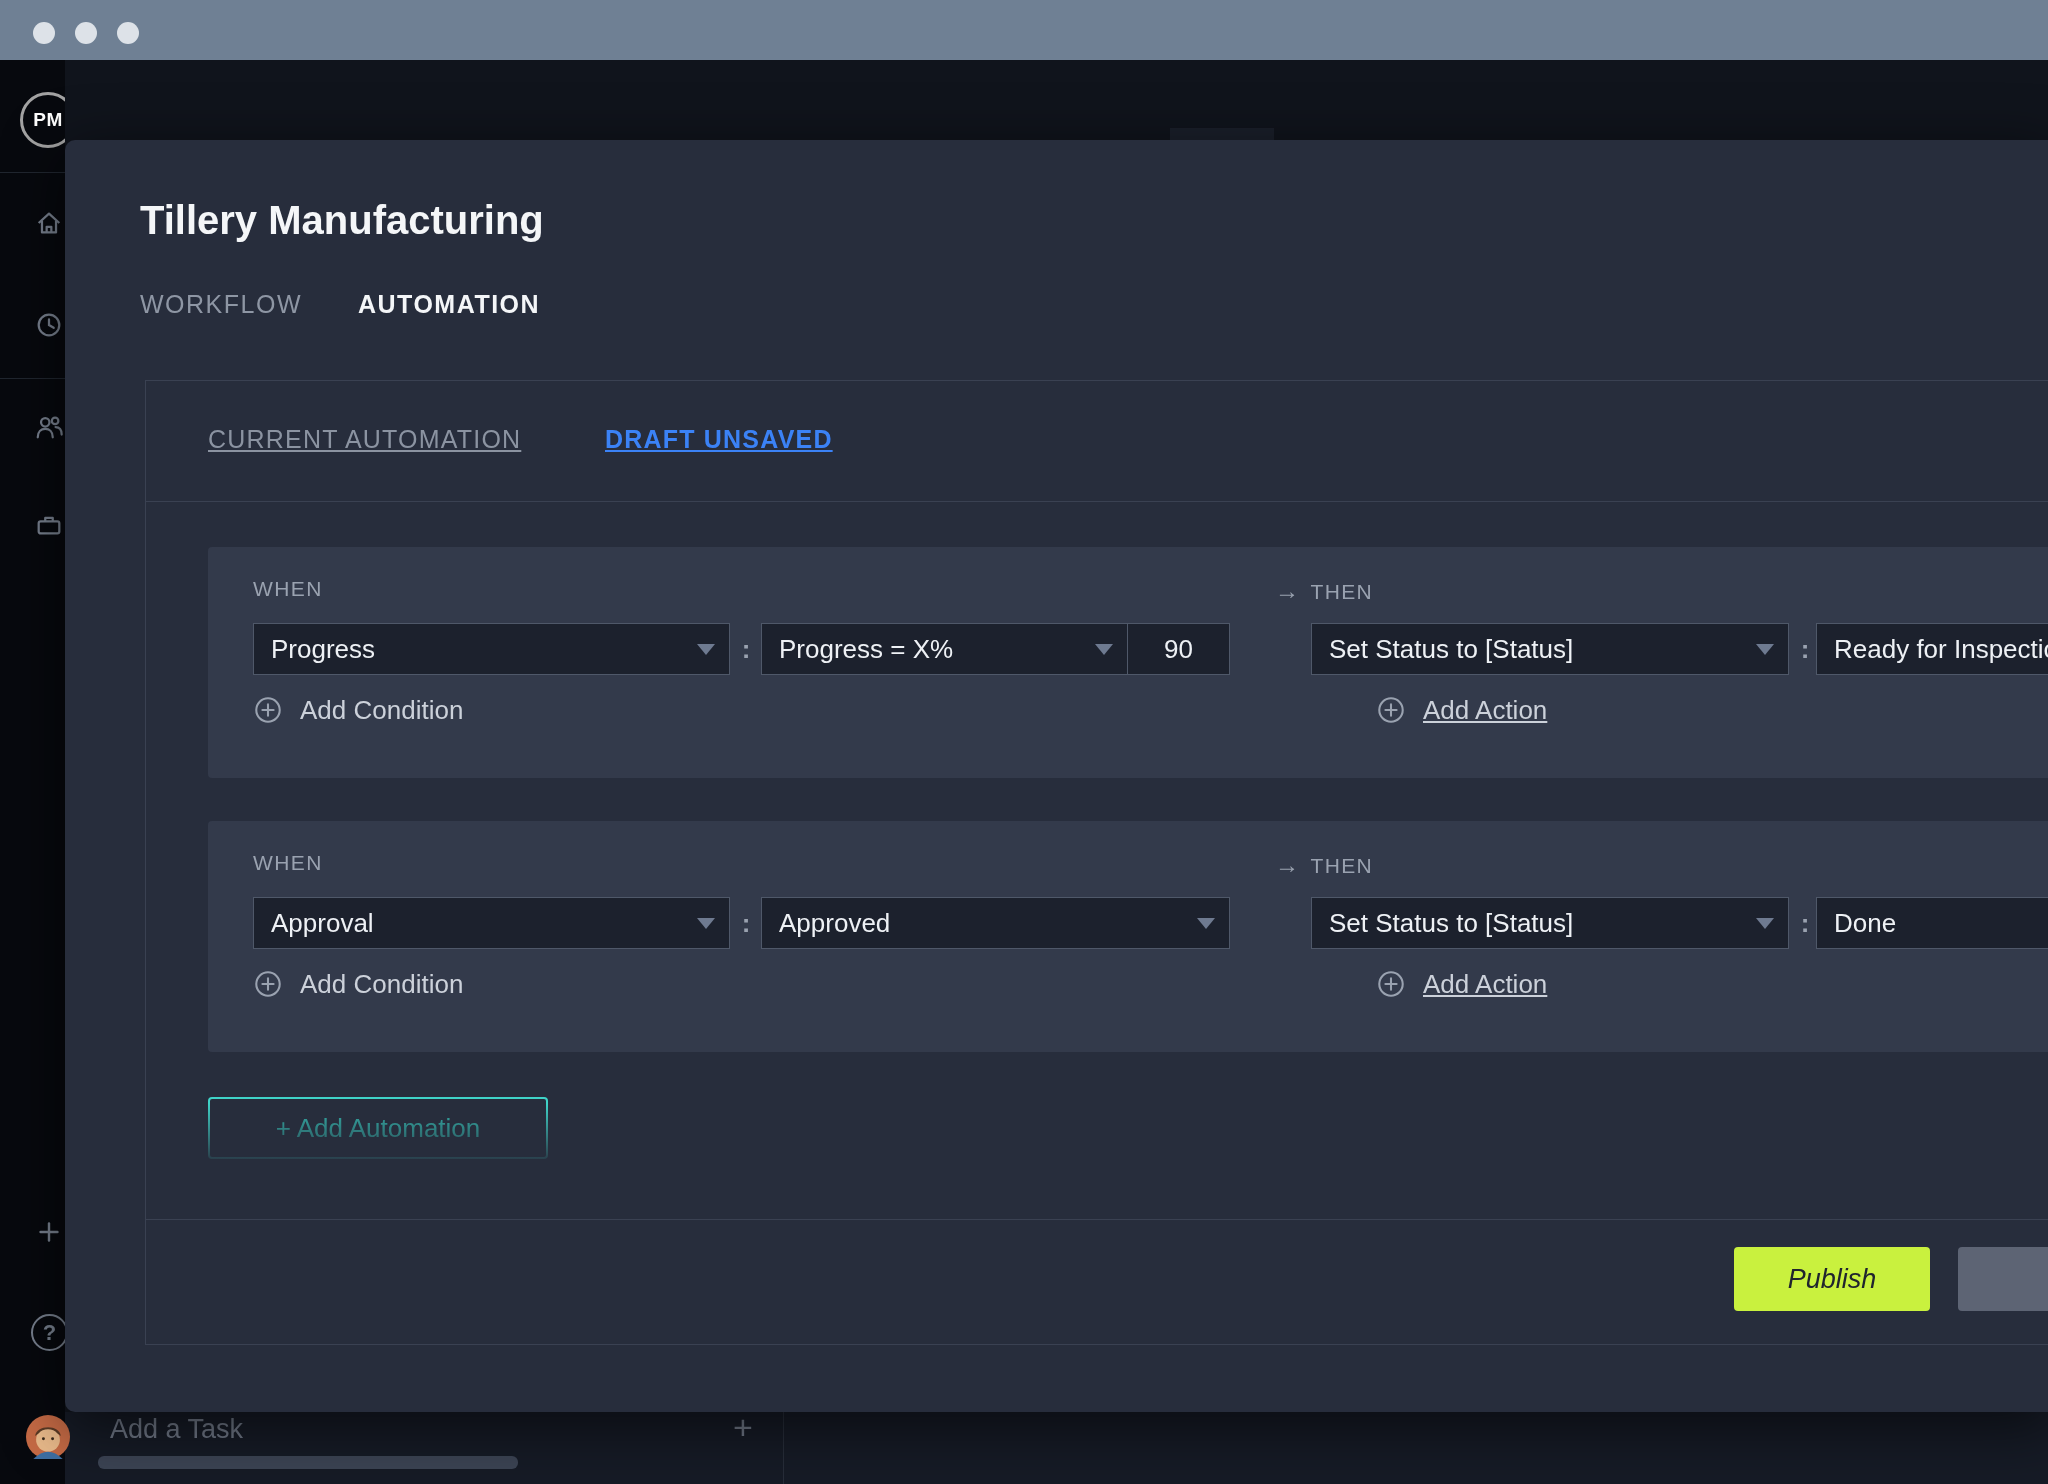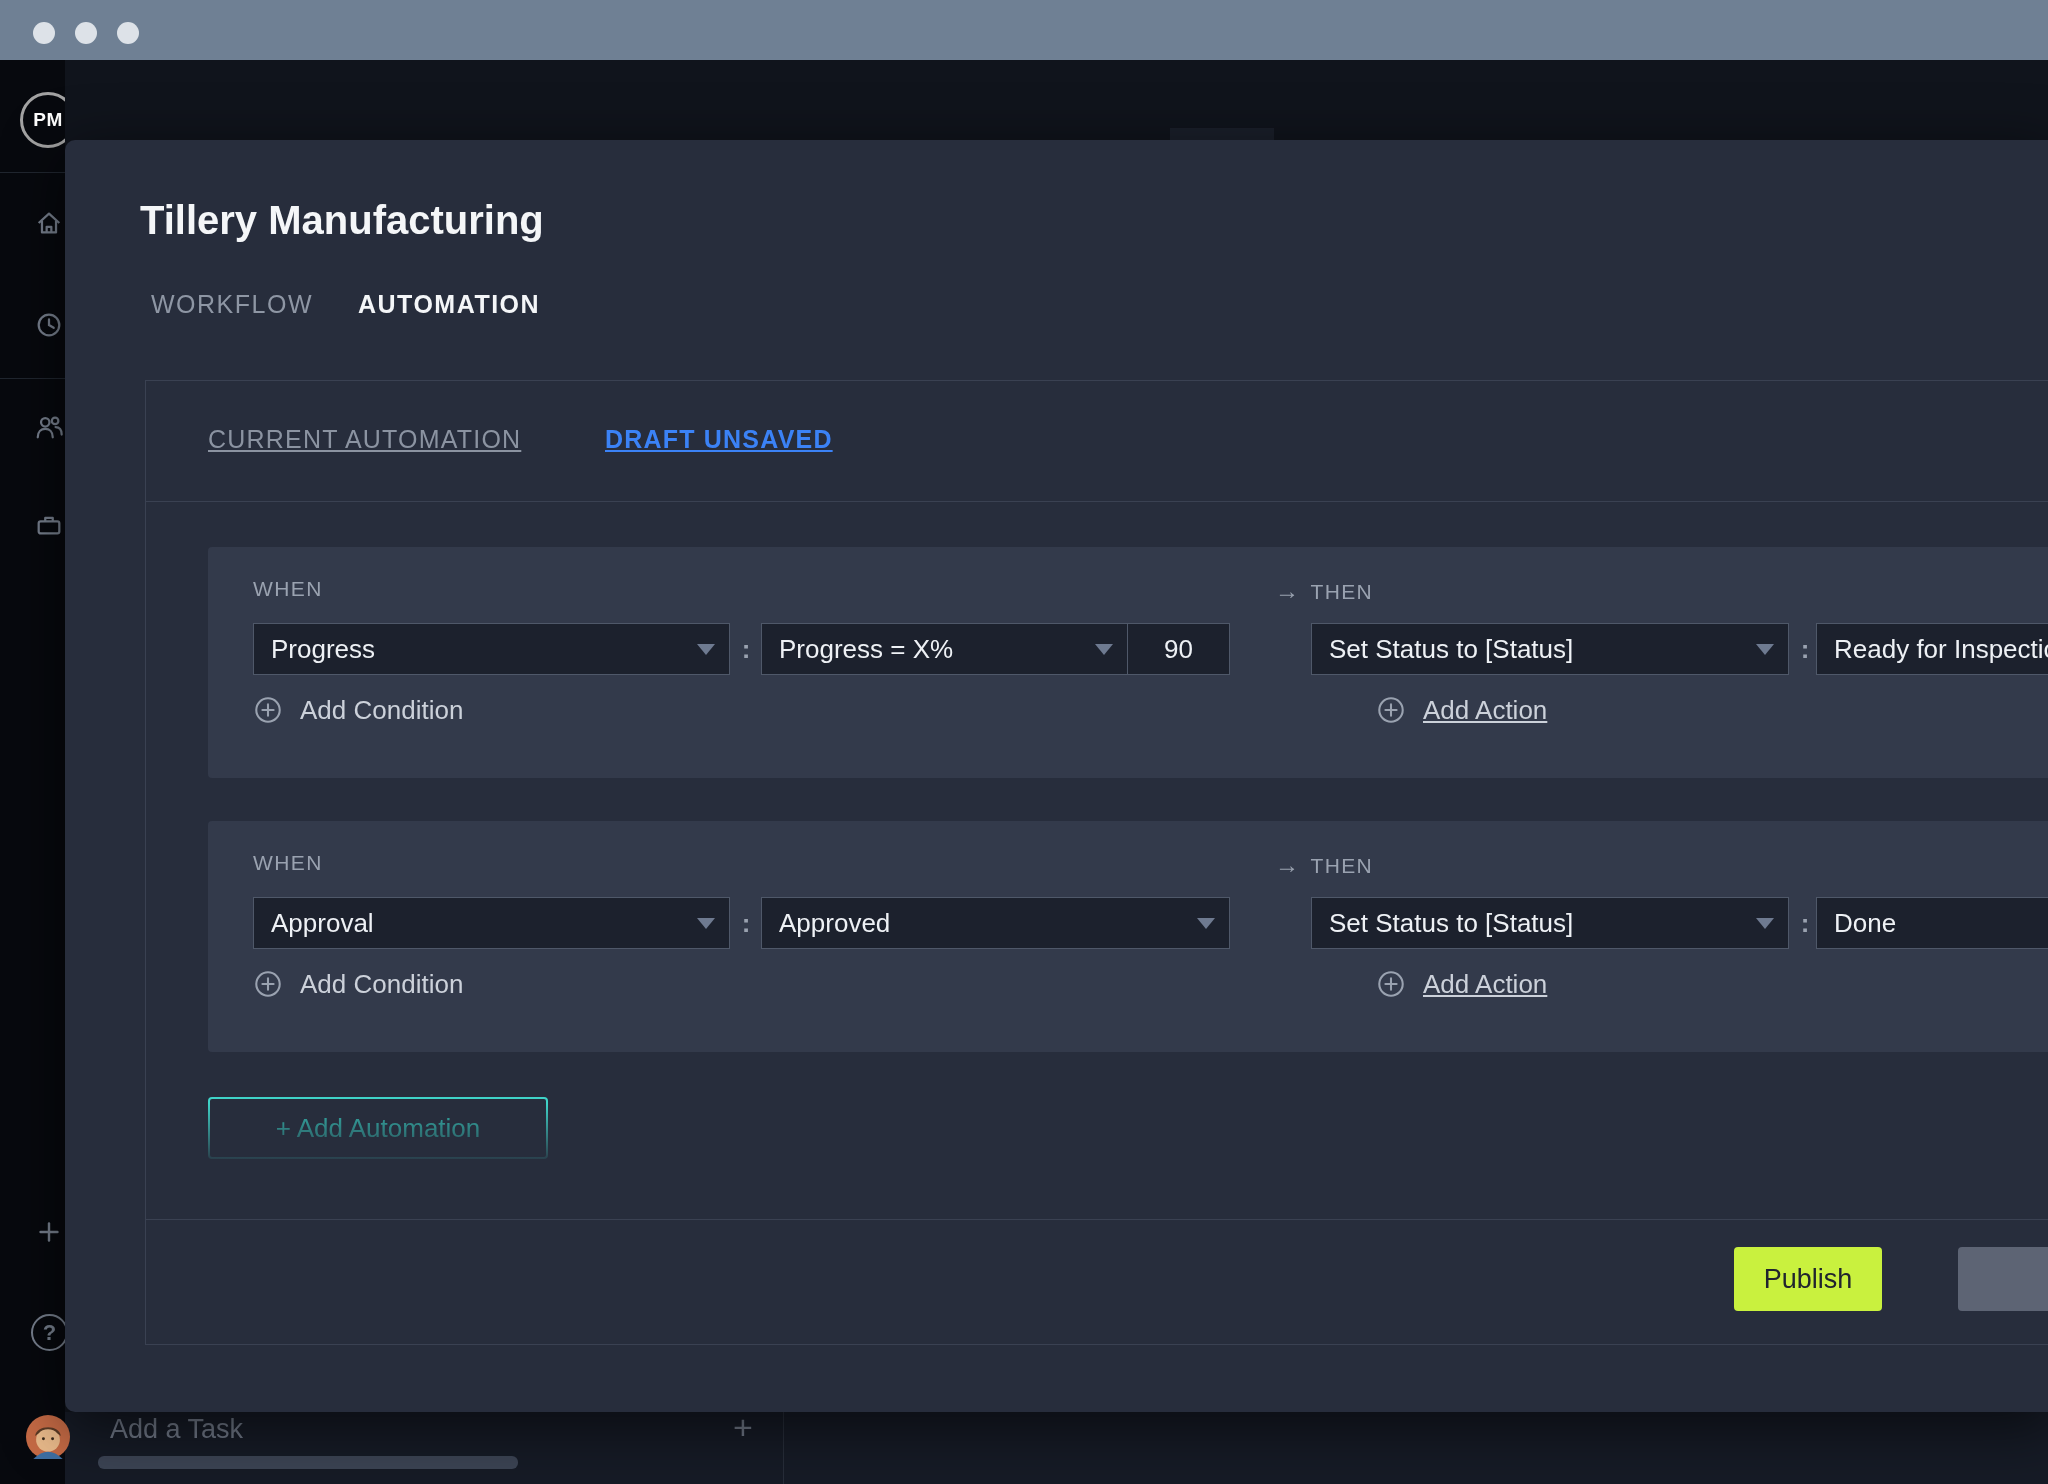--- a/index.html
+++ b/index.html
@@ -82,21 +82,21 @@
   .add-link-act{left:1168px;text-decoration:underline;}
 
   .add-automation{left:62px;top:716px;width:340px;height:62px;box-sizing:border-box;
                   border:2px solid #3fd3c8;border-radius:4px;background:transparent;
                   color:#35b9b0;font-size:26px;text-align:center;line-height:58px;}
   .fade-overlay{left:0;top:722px;width:100%;height:116px;
                 background:linear-gradient(to bottom, rgba(39,45,60,0) 0%, rgba(39,45,60,.88) 48%, #272d3c 72%);}
 
   .footer-div{left:0;top:838px;width:100%;height:1px;background:#3a4152;}
   .btn{top:866px;height:64px;box-sizing:border-box;font-size:27px;text-align:center;line-height:64px;border-radius:4px;}
-  .btn-publish{left:1588px;width:148px;background:#c9f13e;color:#20242e;}
+  .btn-publish{left:1588px;width:196px;background:#c9f13e;color:#20242e;font-style:italic;}
   .btn-save{left:1812px;width:280px;background:#5d6474;color:#f4f6f8;}
 </style>
 </head>
 <body>
 
 <div class="screen">
 
   <div class="abs titlebar">
     <div class="abs win-dot" style="left:33px"></div>
     <div class="abs win-dot" style="left:75px"></div>
@@ -229,21 +229,21 @@
       <path d="M10 23 C11 10,37 10,38 23 L34 20 C30 14,18 14,14 20 Z" fill="#5a3a25"></path>
       <path d="M8 48 Q24 32 40 48 Z" fill="#3e6fa3"></path>
       <circle cx="19" cy="26" r="1.6" fill="#3a2a1c"></circle>
         <circle cx="29" cy="26" r="1.6" fill="#3a2a1c"></circle>
     </svg>
   </div>
 
   <div class="abs modal">
     <div class="abs modal-title">Tillery Manufacturing</div>
 
-    <div class="abs mtab inactive" style="left:86px">WORKFLOW</div>
+    <div class="abs mtab inactive" style="left:75px">WORKFLOW</div>
     <div class="abs mtab active" style="left:293px">AUTOMATION</div>
 
     <div class="abs panel">
       <div class="abs subtab inactive" style="left:62px">CURRENT AUTOMATION</div>
       <div class="abs subtab active" style="left:459px">DRAFT UNSAVED</div>
       <div class="abs panel-div"></div>
 
       <div class="abs rule-card rule-1">
         <div class="abs sec-label when-label">WHEN</div>
         <div class="abs dd dd-field">

